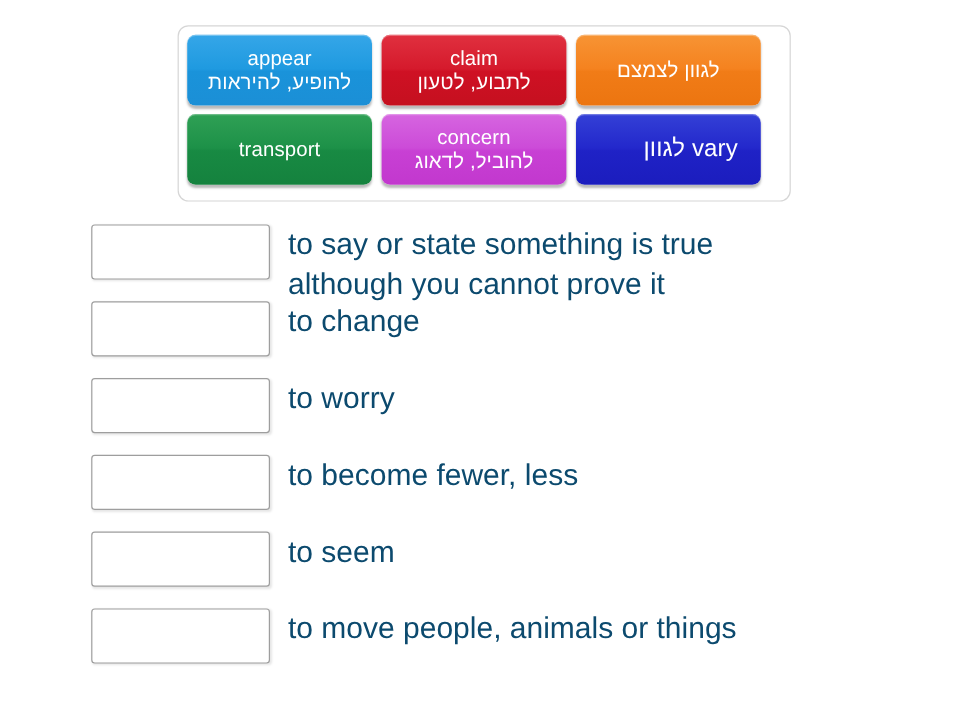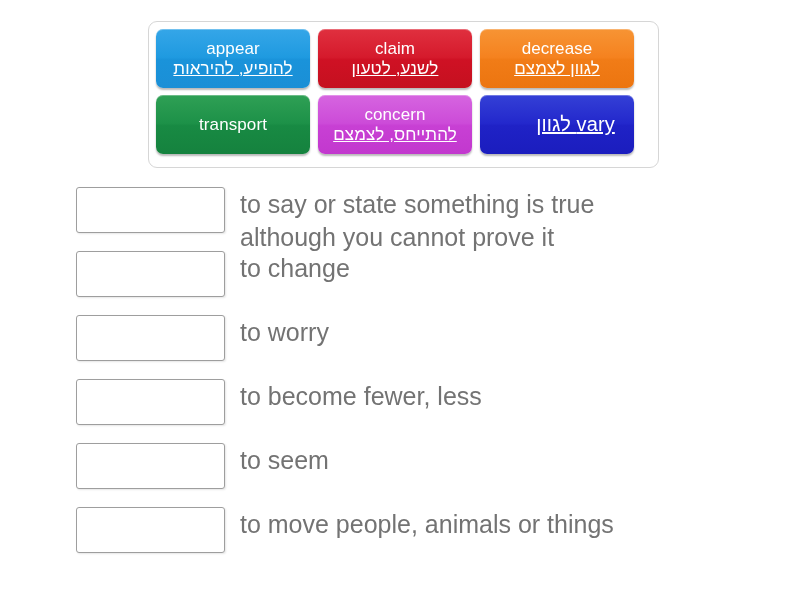--- a/index.html
+++ b/index.html
@@ -53,21 +53,21 @@
     letter-spacing: 0.1px;
     padding: 2px 4px;
     box-shadow: 0 2px 2px rgba(0,0,0,0.28), inset 0 1px 0 rgba(255,255,255,0.30);
     cursor: move;
     user-select: none;
     overflow: hidden;
   }
 
   .tile .t-en,
   .tile .t-he { display: block; width: 100%; }
-  .tile .t-he { direction: rtl; unicode-bidi: isolate; text-decoration: underline; }
+  .tile .t-he { direction: rtl; unicode-bidi: isolate; }
 
   
   .tile.one-line { font-size: 20px; padding-left: 41px; }
 
   .tile.c-blue    { background: linear-gradient(180deg, #35a6e8 0%, #1f9ae0 48%, #1a93da 52%, #1b8fd6 100%); }
   .tile.c-red     { background: linear-gradient(180deg, #e0303f 0%, #d51a2c 48%, #cf1124 52%, #c5101f 100%); align-items: center; }
   .tile.c-orange  { background: linear-gradient(180deg, #f79434 0%, #f5821f 48%, #f17c17 52%, #ec7510 100%); }
   .tile.c-green   { background: linear-gradient(180deg, #2fa055 0%, #1d9148 48%, #188a43 52%, #15823e 100%); }
   .tile.c-magenta { background: linear-gradient(180deg, #d665e0 0%, #cc4bd8 48%, #c840d4 52%, #c238ce 100%); }
   .tile.c-indigo  { background: linear-gradient(180deg, #3440d6 0%, #2328cc 48%, #1f22c6 52%, #1b1dbe 100%); }
@@ -94,54 +94,53 @@
     border: 1px solid #9e9e9e;
     border-radius: 3px;
     box-shadow: 1px 1px 2px rgba(0,0,0,0.10);
   }
 
   .definition {
     flex: 1 1 auto;
     margin-left: 15px;
     font-size: 25px;
     line-height: 33px;
-    color: #737373;
+    color: #0c4a6e;
     padding-top: 1px;
     white-space: pre-line;
   }
 </style>
 </head>
 <body>
 
 <div id="app">
 
   <div class="tile-tray">
 
     <div class="tile c-blue">
       <span class="t-en">appear</span>
       <span class="t-he">להופיע, להיראות</span>
     </div>
 
     <div class="tile c-red">
       <span class="t-en">claim</span>
-      <span class="t-he">לשנע, לטעון</span>
+      <span class="t-he">לתבוע, לטעון</span>
     </div>
 
     <div class="tile c-orange">
-      <span class="t-en">decrease</span>
       <span class="t-he">לגוון לצמצם</span>
     </div>
 
     <div class="tile c-green">
       <span class="t-en">transport</span>
     </div>
 
     <div class="tile c-magenta">
       <span class="t-en">concern</span>
-      <span class="t-he">להתייחס, לצמצם</span>
+      <span class="t-he">להוביל, לדאוג</span>
     </div>
 
     <div class="tile c-indigo one-line">
       <span class="t-he">vary לגוון</span>
     </div>
 
   </div>
 
   <div class="rows">
 

